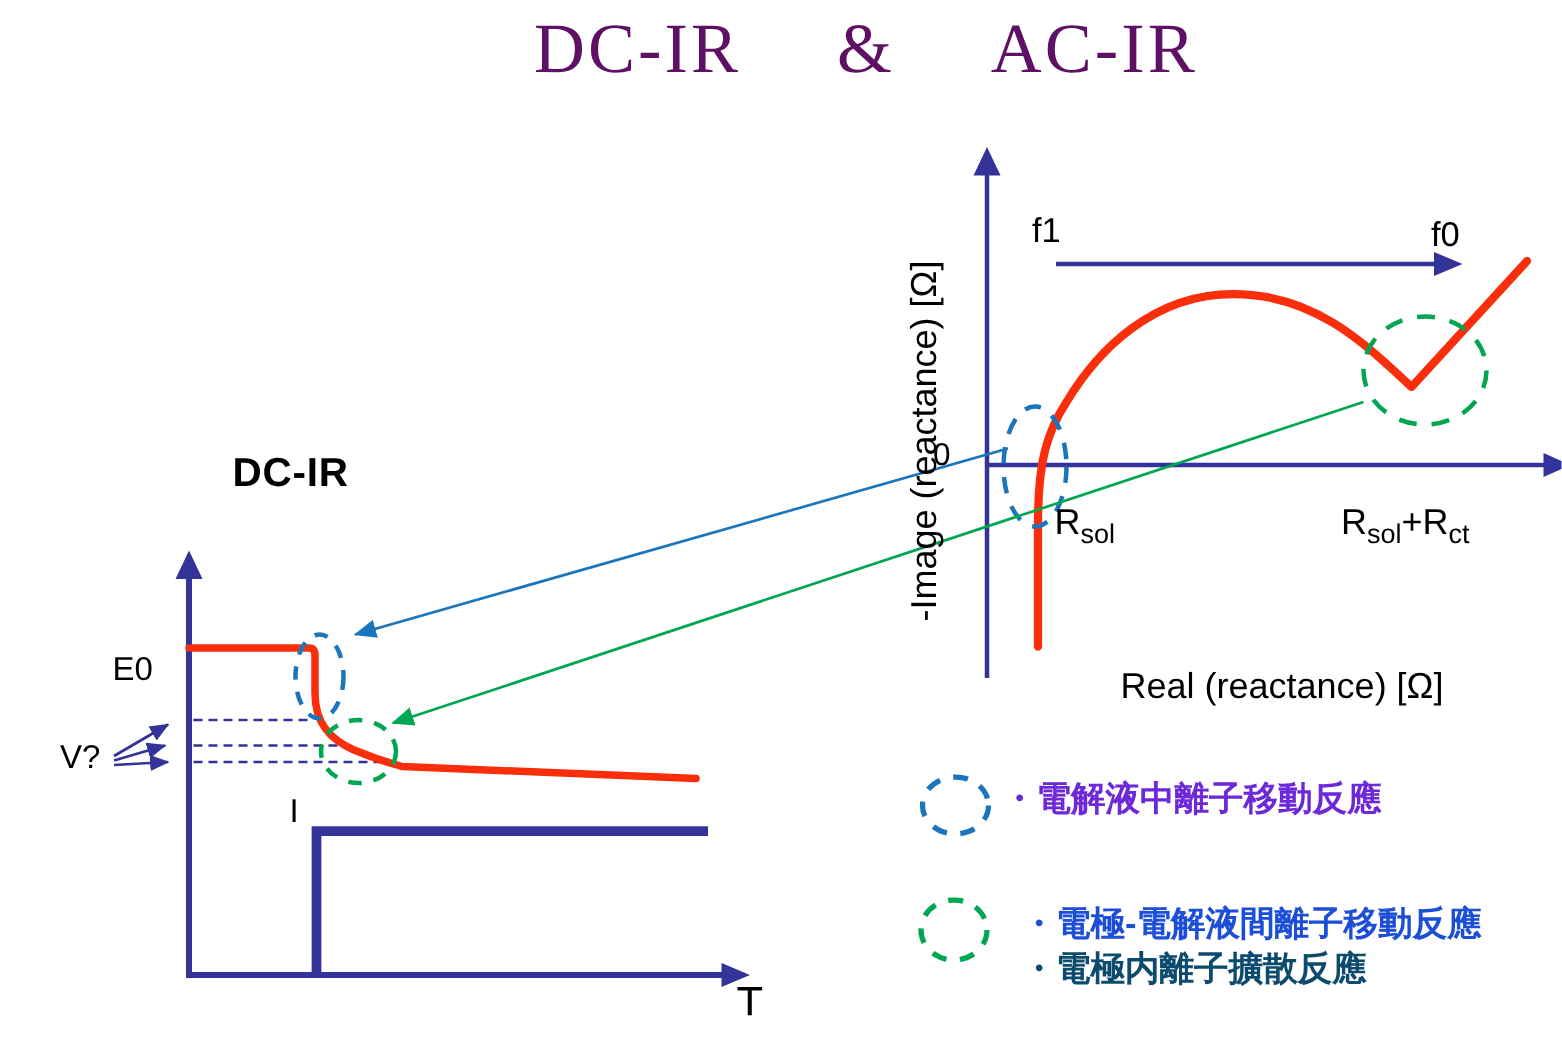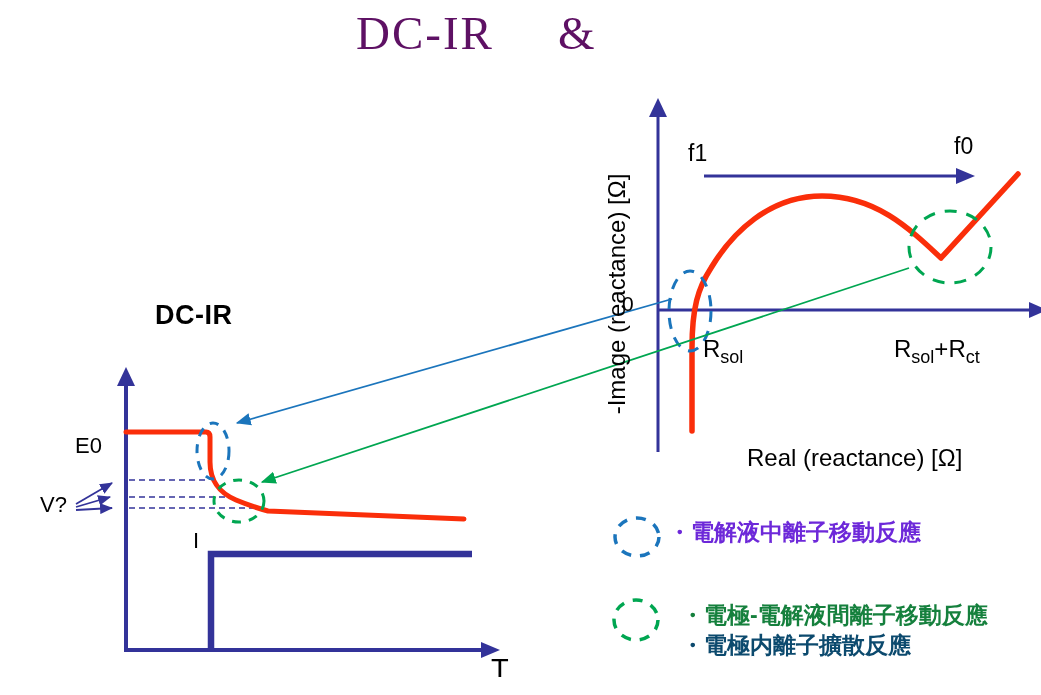--- a/index.html
+++ b/index.html
@@ -9,39 +9,39 @@
   .lbl{position:absolute;color:#000;white-space:nowrap;line-height:1.05;}
 
   
   .title-row{position:absolute;left:320px;top:6px;width:490px;display:flex;gap:64px;
              font-family:"Liberation Serif",serif;font-size:47px;font-weight:500;
              color:#5E1164;letter-spacing:2px;}
 
   
   .ac-title{left:688px;top:95px;font-size:25px;font-weight:bold;letter-spacing:0.5px;}
   .f1{left:652px;top:141px;font-size:23px;}
-  .f0{left:918px;top:134px;font-size:23px;}
+  .f0{left:918px;top:144px;font-size:23px;}
   .zero{left:586px;top:293px;font-size:21px;}
   .rsol{left:667px;top:336px;font-size:24px;}
   .rsolrct{left:858px;top:336px;font-size:24px;}
   .lbl sub{font-size:18px;line-height:0;}
   .xlabel-ac{left:711px;top:445px;font-size:24px;}
   .ylabel-ac{left:447px;top:281px;width:268px;height:26px;text-align:center;
              font-size:24px;transform:rotate(-90deg);transform-origin:center;}
 
   
   .dc-title{left:119px;top:301px;font-size:27px;font-weight:bold;letter-spacing:0.5px;}
   .e0{left:39px;top:434px;font-size:22px;}
   .vq{left:4px;top:493px;font-size:22px;}
   .ilbl{left:157px;top:529px;font-size:22px;}
   .tlbl{left:455px;top:654px;font-size:29px;}
 
   
   .lg-blue{left:632px;top:520px;font-size:23px;font-weight:bold;color:#6d28d9;}
-  .lg-green1{left:645px;top:603px;font-size:23px;font-weight:bold;color:#15803d;}
+  .lg-green1{left:645px;top:603px;font-size:23px;font-weight:bold;color:#1d4ed8;}
   .lg-green2{left:645px;top:633px;font-size:23px;font-weight:bold;color:#0c4a6e;}
 </style>
 </head>
 <body>
 
 <div class="stage">
 
   <svg class="draw" viewBox="0 0 1041 695">
     <defs>
       <marker id="ah-blue" viewBox="0 0 12 10" markerWidth="15" markerHeight="13" refX="11" refY="5" orient="auto" markerUnits="userSpaceOnUse">
@@ -97,20 +97,21 @@
       <ellipse cx="203" cy="501" rx="25" ry="21" fill="none" stroke="#00A651" stroke-width="3" stroke-dasharray="9 8"></ellipse>
     </g>
 
     <ellipse cx="601" cy="537" rx="22" ry="19" fill="none" stroke="#1B75BC" stroke-width="3.5" stroke-dasharray="10 9"></ellipse>
     <ellipse cx="600" cy="620" rx="22" ry="20" fill="none" stroke="#00A651" stroke-width="3.5" stroke-dasharray="10 9"></ellipse>
   </svg>
 
   <div class="title-row">
     <span>DC-IR</span>
     <span>&amp;</span>
+    <span>AC-IR</span>
   </div>
 
   <div class="lbl f1">f1</div>
   <div class="lbl f0">f0</div>
   <div class="lbl zero">0</div>
 
   <div class="lbl rsol"><span>R</span><sub>sol</sub></div>
 
   <div class="lbl rsolrct"><span>R</span><sub>sol</sub><span>+R</span><sub>ct</sub></div>
 

